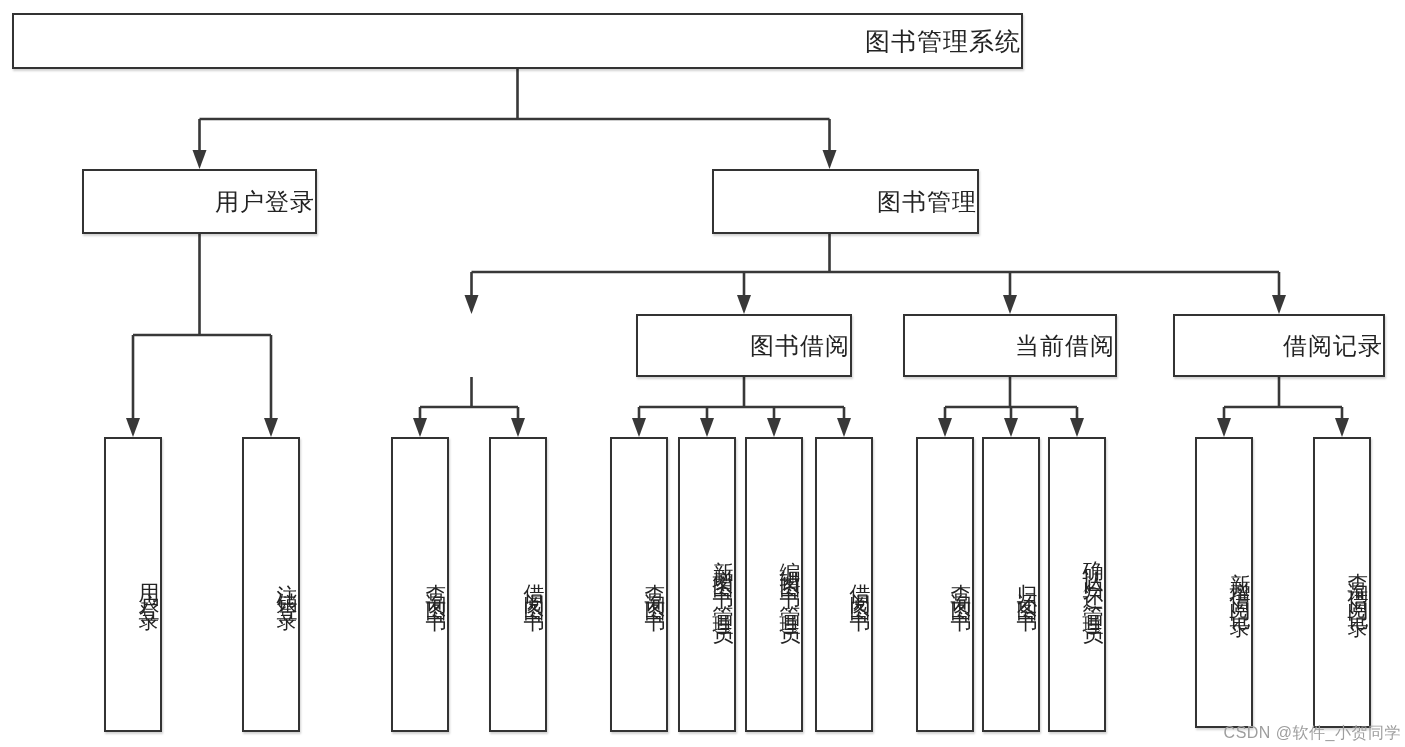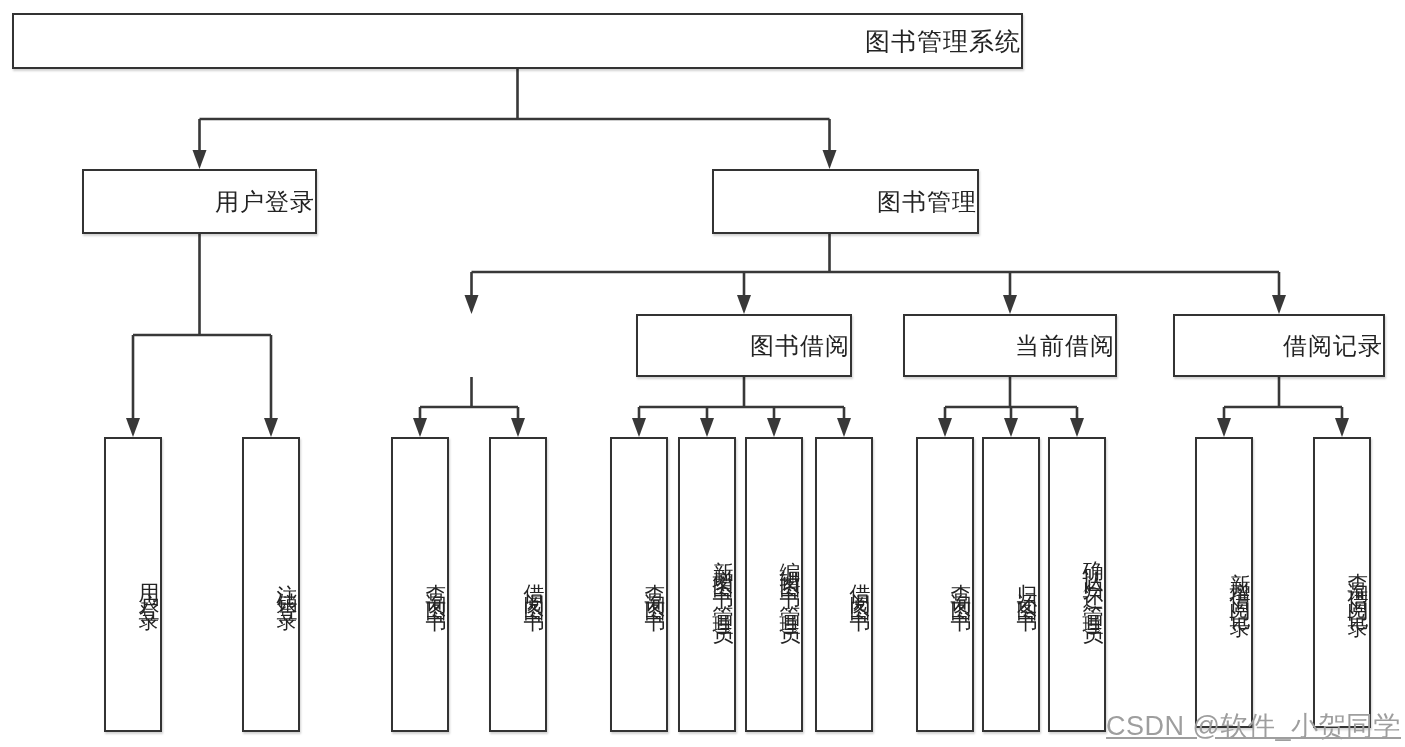--- a/index.html
+++ b/index.html
@@ -15,21 +15,21 @@
     display:flex;align-items:center;justify-content:flex-end;
   }
   .box.h span{font-size:24px;letter-spacing:1px;white-space:nowrap;color:#232323;}
   .box.root span{font-size:25px;}
   .box.v span{
     writing-mode:vertical-rl;text-orientation:mixed;
     font-size:21px;letter-spacing:9px;line-height:1;color:#232323;
   }
   .watermark{
     position:absolute;z-index:5;right:4px;bottom:3px;
-    font-size:27px;color:#9e9e9e;letter-spacing:0.5px;white-space:nowrap;text-decoration:underline;
+    font-size:16px;color:#9e9e9e;letter-spacing:0.5px;white-space:nowrap;
   }
 </style>
 </head>
 <body>
 
 <div class="stage">
 
   <svg width="1405" height="747" viewBox="0 0 1405 747">
 
     <path d="M517.5 69 L517.5 119 M199.5 119 L829.5 119 M199.5 119 L199.5 152 M829.5 119 L829.5 152" fill="none" stroke="#383838" stroke-width="2.6"></path>

